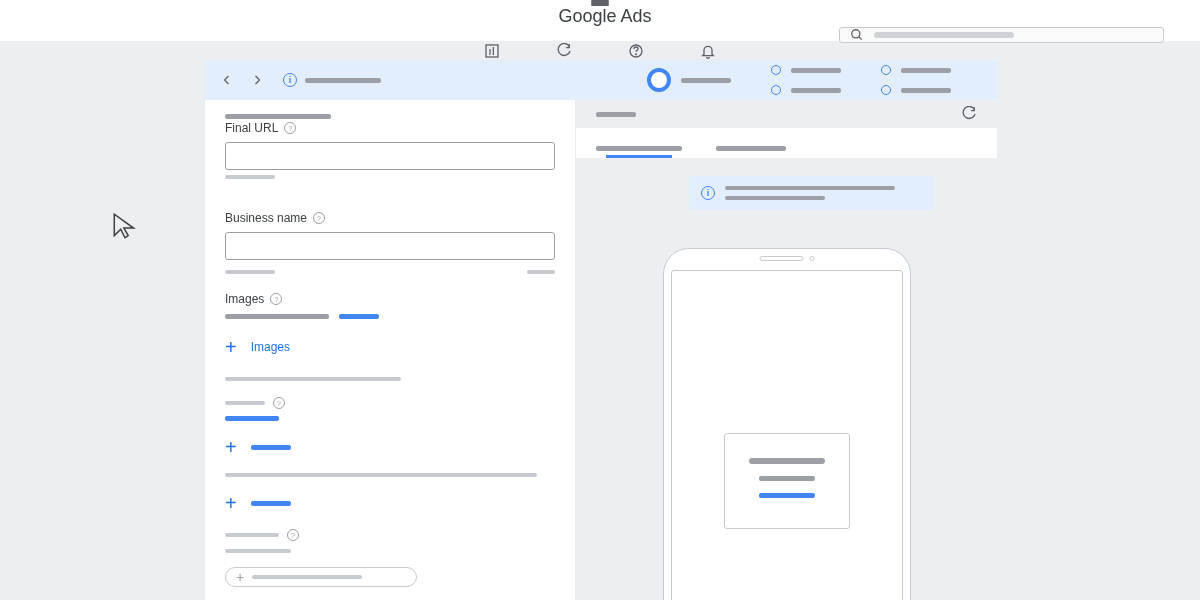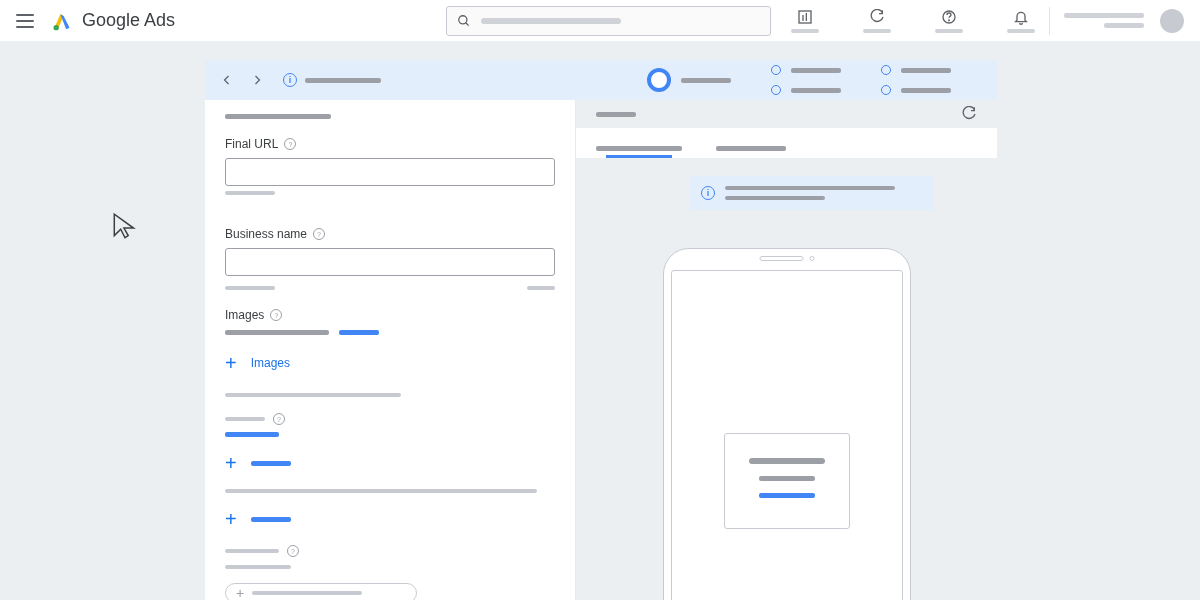--- a/index.html
+++ b/index.html
@@ -1,18 +1,18 @@
 <!DOCTYPE html>
 <html><head>
 <meta charset="utf-8">
 <style>
   * { box-sizing: border-box; margin: 0; padding: 0; font-family: Arial, sans-serif; }
   body { width: 1200px; height: 600px; background: #eceff2; overflow: hidden; }
   
-  .topbar { height: 42px; background: #fff; display: flex; align-items: center; padding: 0 16px; border-bottom: 1px solid #eceff2; }
+  .topbar { height: 42px; background: #fff; display: flex; align-items: center; padding: 0 16px; border-bottom: 1px solid #eceff2; flex-direction: column; }
   .hamburger { width: 18px; height: 14px; display: flex; flex-direction: column; justify-content: space-between; cursor: pointer; }
   .hamburger span { height: 2px; background: #5f6368; border-radius: 1px; }
   .logo-a { margin-left: 18px; }
   .logo-text { font-size: 18px; color: #3c4043; margin-left: 10px; }
   .logo-text b { font-weight: 500; }
   .search-box { margin-left: auto; margin-right: 20px; width: 325px; height: 30px; border: 1px solid #c7cbd1; background: #fafafa; border-radius: 3px; display: flex; align-items: center; padding: 0 10px; }
   .search-box svg { flex-shrink: 0; }
   .search-ph { flex: 1; height: 6px; background: #cfd2d7; margin-left: 10px; border-radius: 3px; max-width: 140px; }
   .top-icons { display: flex; align-items: center; gap: 44px; }
   .top-icon-wrap { display: flex; flex-direction: column; align-items: center; gap: 4px; }
@@ -179,21 +179,21 @@
           </div>
       </div>
     </div>
   </div>
 
   <div class="split">
 
     <div class="form-panel">
       <div class="grey-line" style="width:106px"></div>
 
-      <div class="field-label" style="margin-top:18px">
+      <div class="field-label" style="margin-top:2px">
         <span>Final URL</span>
         <span class="help-circle">?</span>
       </div>
       <input class="text-input" style="">
       <div class="helper"></div>
 
       <div class="field-label" style="margin-top:32px">
         <span>Business name</span>
         <span class="help-circle">?</span>
       </div>

